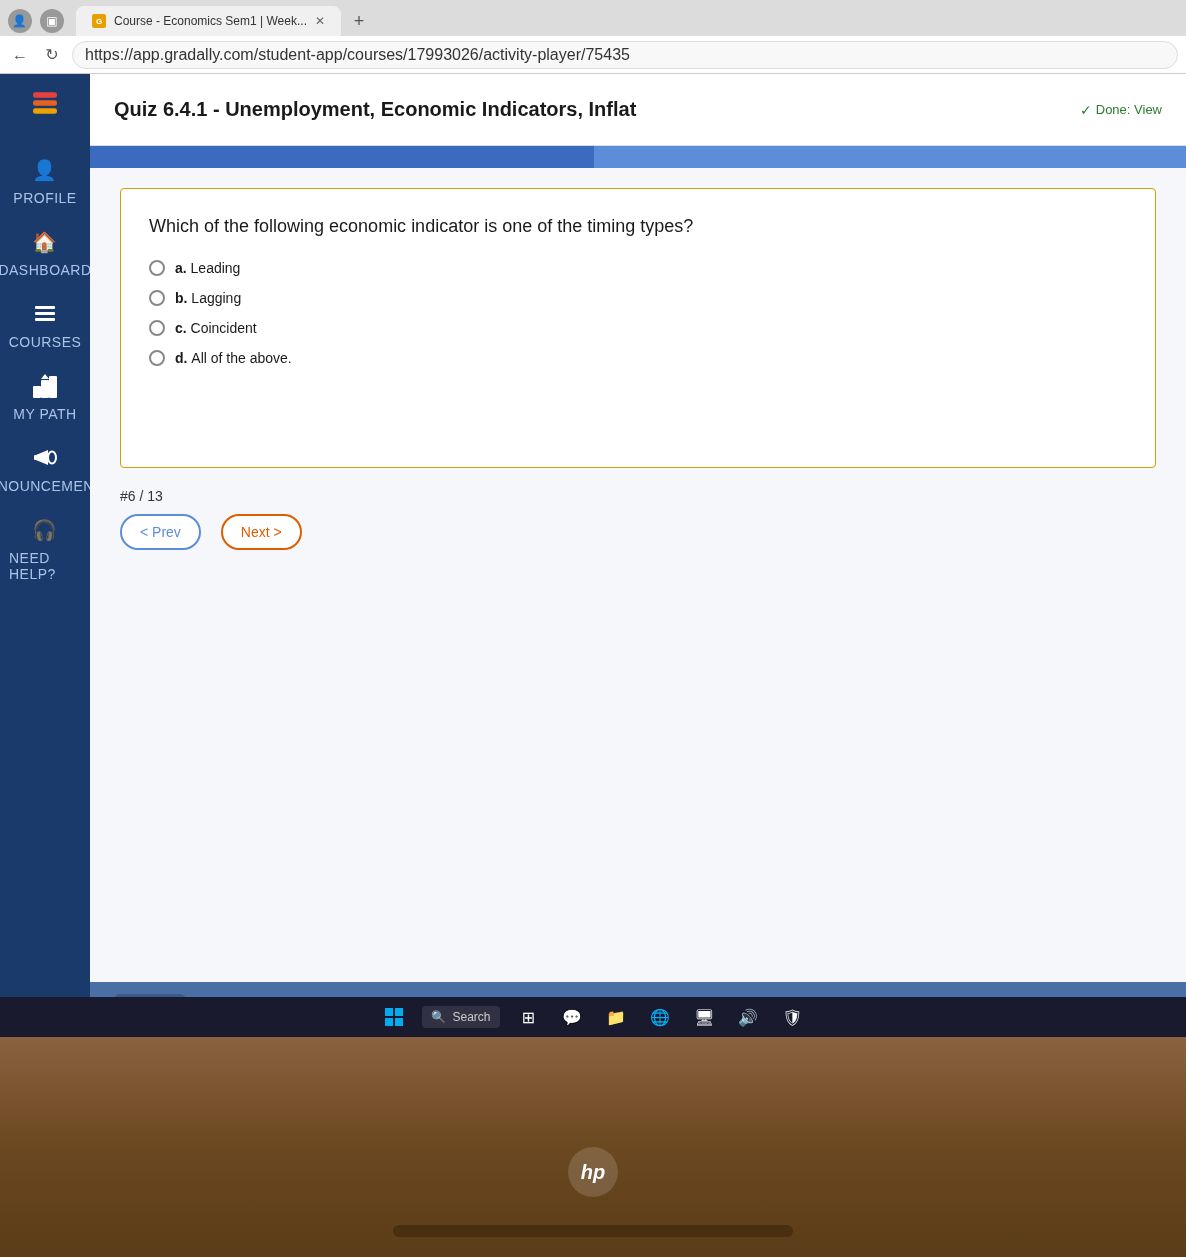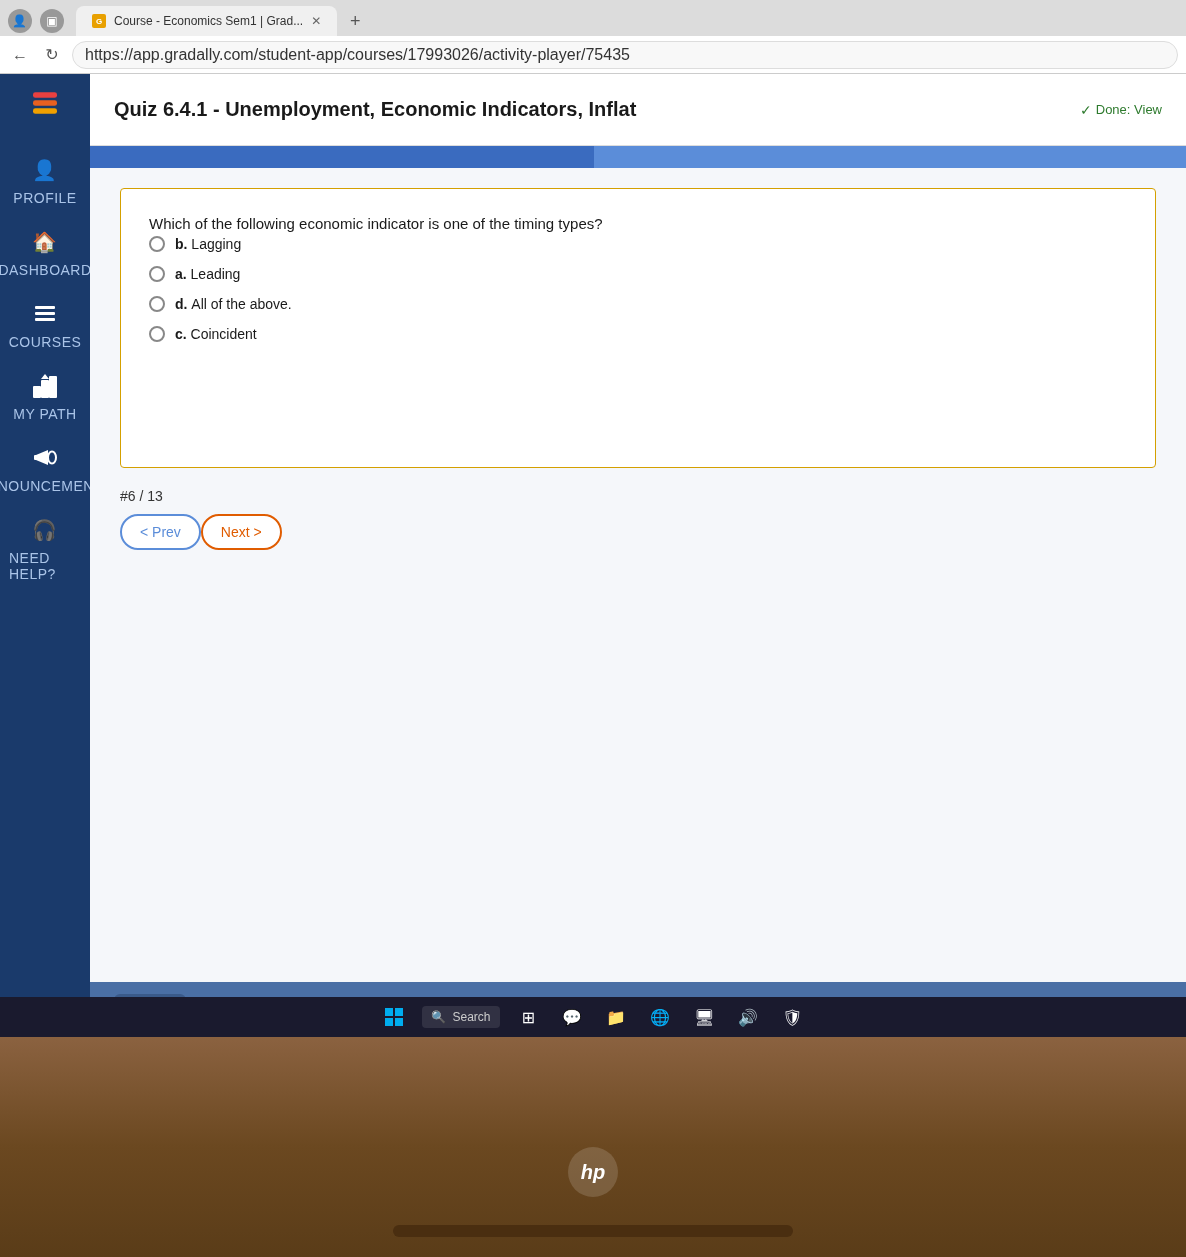--- a/index.html
+++ b/index.html
@@ -272,22 +272,23 @@
     .quiz-card {
       background: white;
       border: 1px solid #d4a000;
       border-radius: 4px;
       padding: 24px 28px;
       margin-bottom: 20px;
       min-height: 280px;
     }
 
     .question-text {
-      font-size: 15px;
+      font-size: 18px;
       color: #1a1a1a;
+      margin-bottom: 20px;
       line-height: 1.5;
     }
 
     .answer-option {
       display: flex;
       align-items: center;
       gap: 10px;
       margin-bottom: 14px;
       cursor: pointer;
     }
@@ -308,21 +309,21 @@
     }
 
     .answer-label {
       font-weight: bold;
     }
 
     
     .quiz-nav {
       display: flex;
       align-items: center;
-      gap: 0;
+      gap: 20px;
       margin-top: 8px;
     }
 
     .question-counter {
       font-size: 14px;
       color: #333;
       margin-bottom: 10px;
     }
 
     .nav-prev-btn {
@@ -482,21 +483,21 @@
 <div class="laptop-screen">
   <div class="browser-chrome">
 
     <div class="browser-tabs">
       <div class="browser-tab-icons">
         <div class="tab-icon-circle">👤</div>
         <div class="tab-icon-circle">▣</div>
       </div>
       <div class="browser-tab">
         <div class="tab-favicon">G</div>
-        <span>Course - Economics Sem1 | Grad...</span>
+        <span>Course - Economics Sem1 | Week...</span>
         <span class="tab-close">✕</span>
       </div>
       <div class="tab-new">+</div>
     </div>
 
     <div class="browser-addressbar">
       <button class="nav-btn">←</button>
       <button class="nav-btn">↻</button>
       <div class="address-input">https://app.gradally.com/student-app/courses/17993026/activity-player/75435</div>
     </div>
@@ -571,42 +572,42 @@
           <div class="progress-bar-inner"></div>
         </div>
 
         <div class="quiz-area">
           <div class="quiz-card">
             <p class="question-text">Which of the following economic indicator is one of the timing types?</p>
 
             <div class="answer-option">
               <span class="radio-btn"></span>
               <span class="answer-text">
+                <span class="answer-label">a. </span><span>Leading</span>
+              </span>
+            </div>
+
+            <div class="answer-option">
+              <span class="radio-btn"></span>
+              <span class="answer-text">
                 <span class="answer-label">b. </span><span>Lagging</span>
               </span>
             </div>
 
             <div class="answer-option">
               <span class="radio-btn"></span>
               <span class="answer-text">
-                <span class="answer-label">a. </span><span>Leading</span>
+                <span class="answer-label">c. </span><span>Coincident</span>
               </span>
             </div>
 
             <div class="answer-option">
               <span class="radio-btn"></span>
               <span class="answer-text">
                 <span class="answer-label">d. </span><span>All of the above.</span>
-              </span>
-            </div>
-
-            <div class="answer-option">
-              <span class="radio-btn"></span>
-              <span class="answer-text">
-                <span class="answer-label">c. </span><span>Coincident</span>
               </span>
             </div>
           </div>
 
           <div class="question-counter">#6 / 13</div>
           <div class="quiz-nav">
             <button class="nav-prev-btn">&lt; Prev</button>
             <button class="nav-next-btn">Next &gt;</button>
           </div>
         </div>

